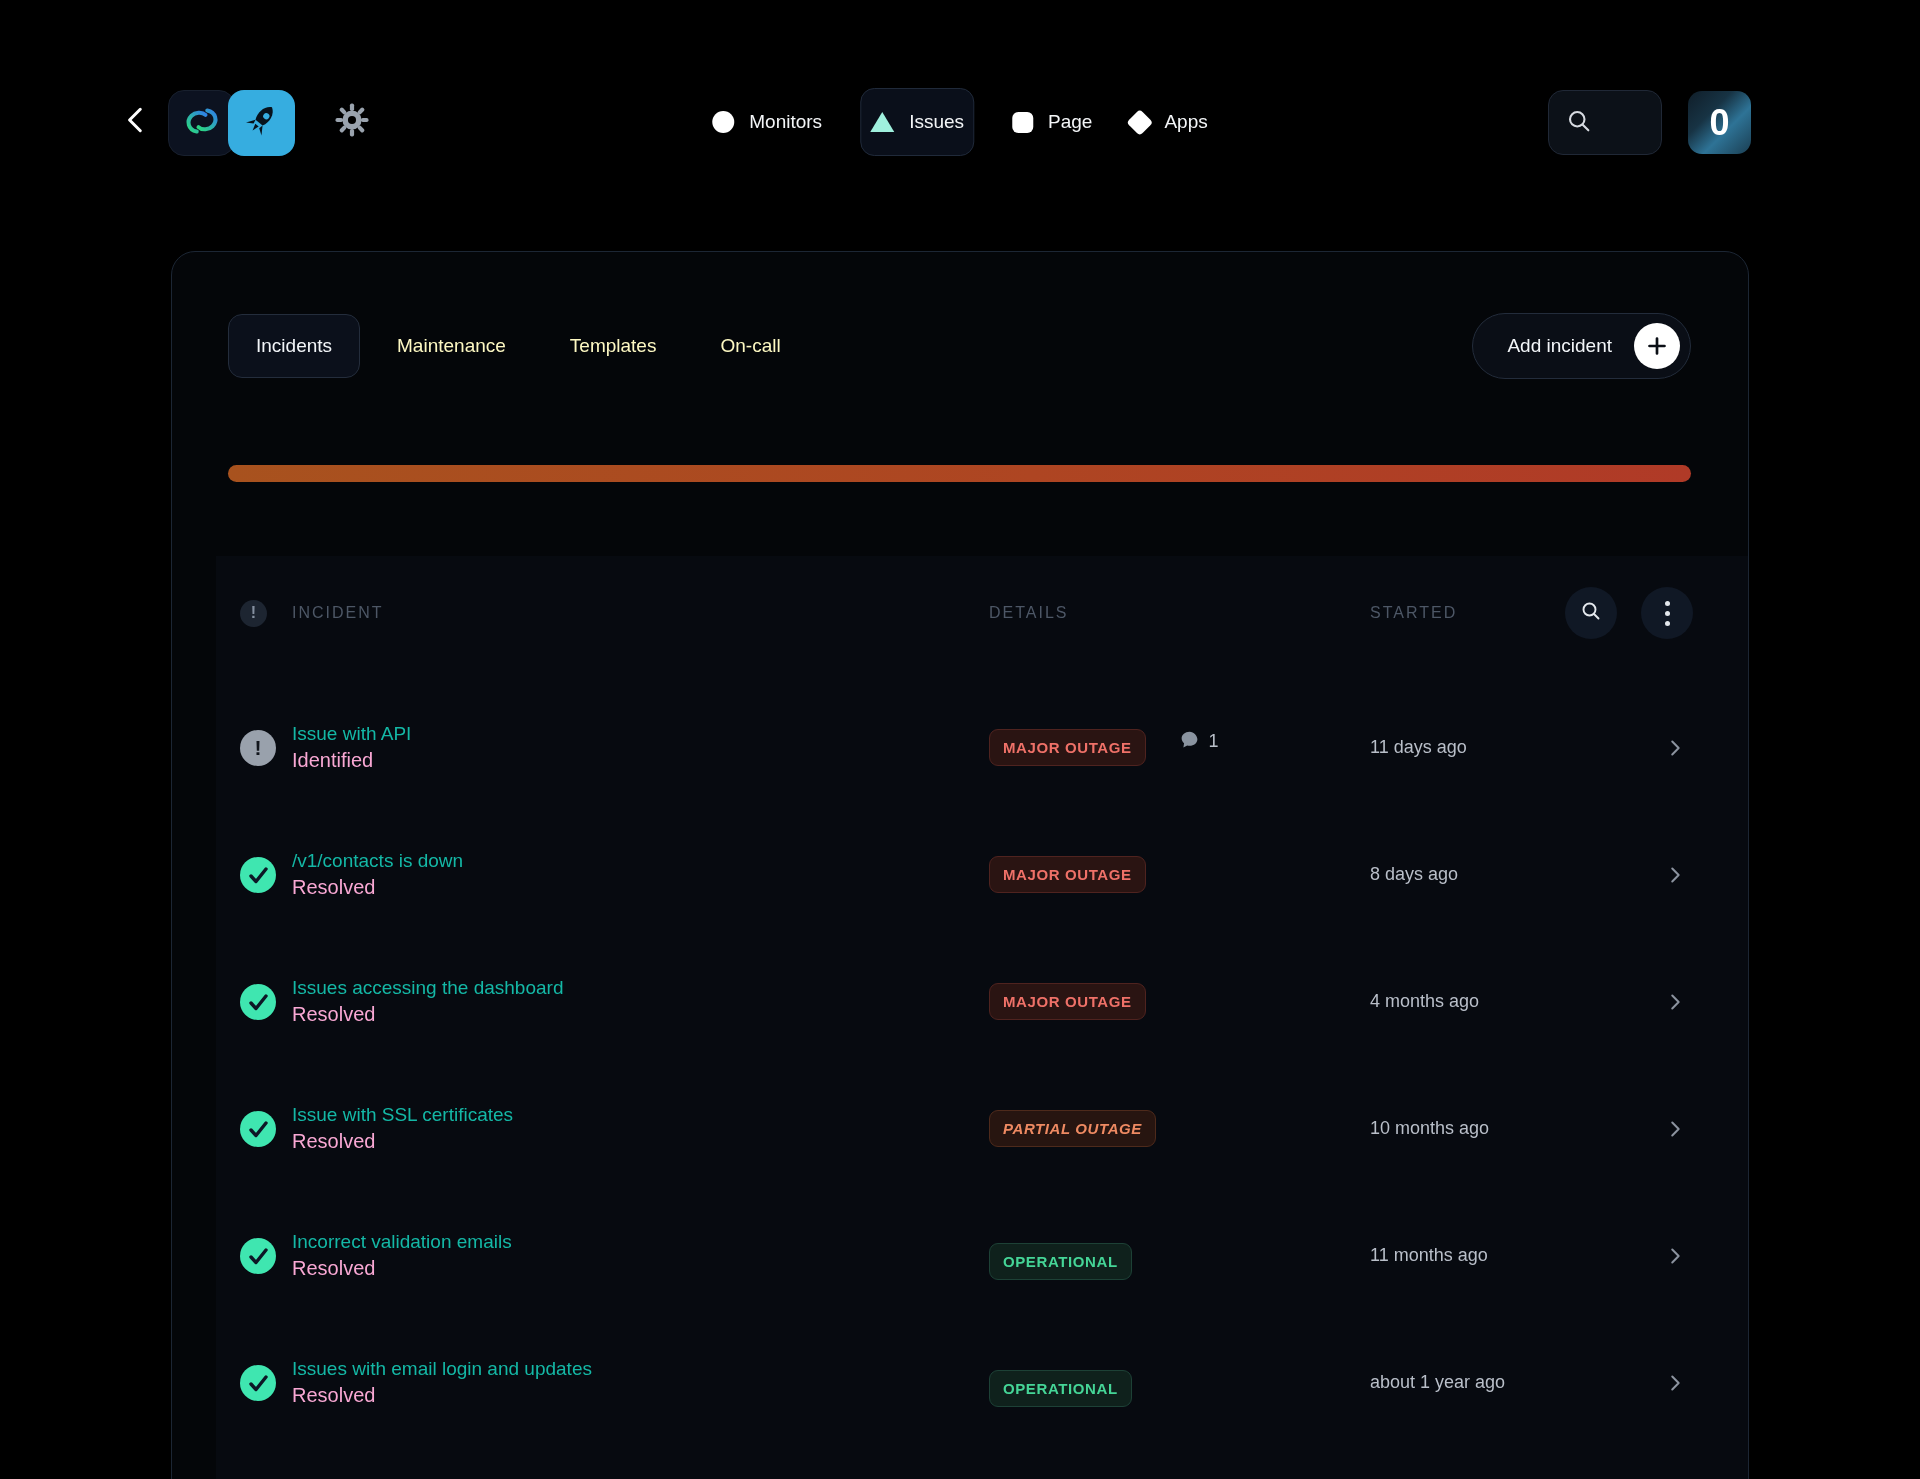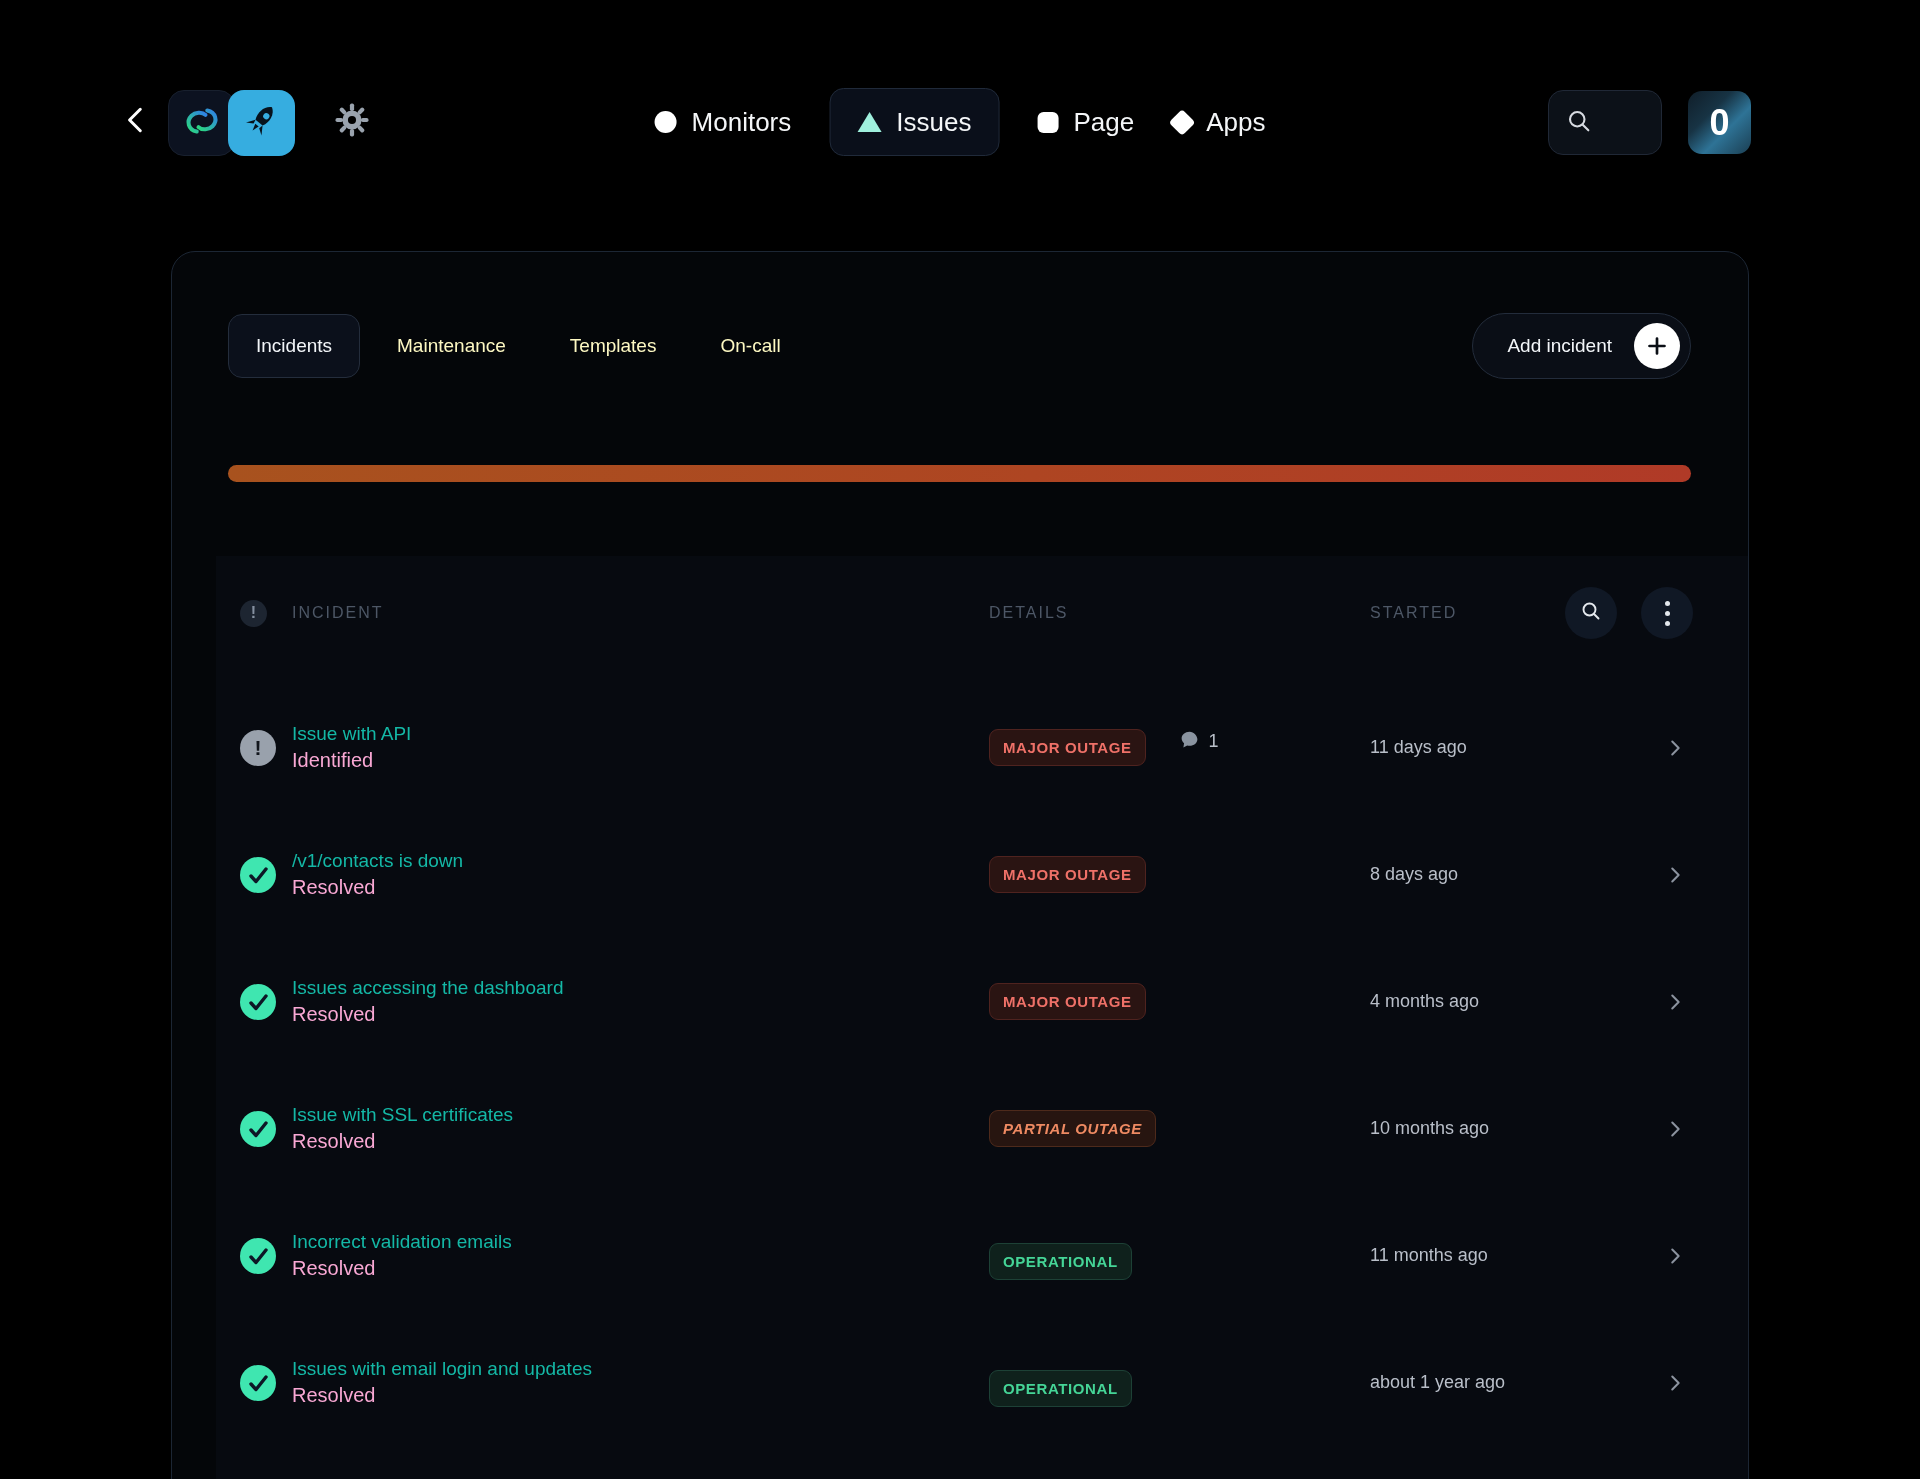--- a/index.html
+++ b/index.html
@@ -14,23 +14,23 @@
   .logo-sq { width:67px; height:66px; border-radius:16px; display:flex;
              align-items:center; justify-content:center; }
   .logo-sq.dark { background:#0c1220; border:1px solid #18202e; }
   .logo-sq.blue { background:#36ade0; margin-left:-7px; }
   .gear-wrap { position:absolute; left:332px; top:102px; width:40px; height:40px;
                display:flex; align-items:center; justify-content:center; cursor:pointer; }
 
   .nav { position:absolute; left:50%; top:74px; transform:translateX(-50%);
          height:96px; display:flex; align-items:center; gap:38px; }
   .nav-item { display:flex; align-items:center; gap:15px; cursor:pointer; }
-  .nav-item .lbl { color:#f4f6f8; font-size:26px; font-weight:500; }
+  .nav-item .lbl { color:#f4f6f8; font-size:19px; font-weight:500; }
   .nav-pill { background:#0a0f1a; border:1px solid #202a3a; border-radius:14px;
-              padding:0 27px; height:68px; }
+              padding:0 9px; height:68px; }
   .ic-circle { width:22px; height:22px; border-radius:50%; background:#fff; }
   .ic-triangle { width:0; height:0; border-left:12px solid transparent;
                  border-right:12px solid transparent; border-bottom:20px solid #9ff0dd; }
   .ic-square { width:21px; height:21px; border-radius:6px; background:#fff; }
   .ic-diamond { width:19px; height:19px; border-radius:4px; background:#fff;
                 transform:rotate(45deg); }
 
   .searchbox { position:absolute; left:1548px; top:90px; width:114px; height:65px;
                background:#0c1118; border:1px solid #202836; border-radius:15px;
                display:flex; align-items:center; padding-left:16px; cursor:text; }

